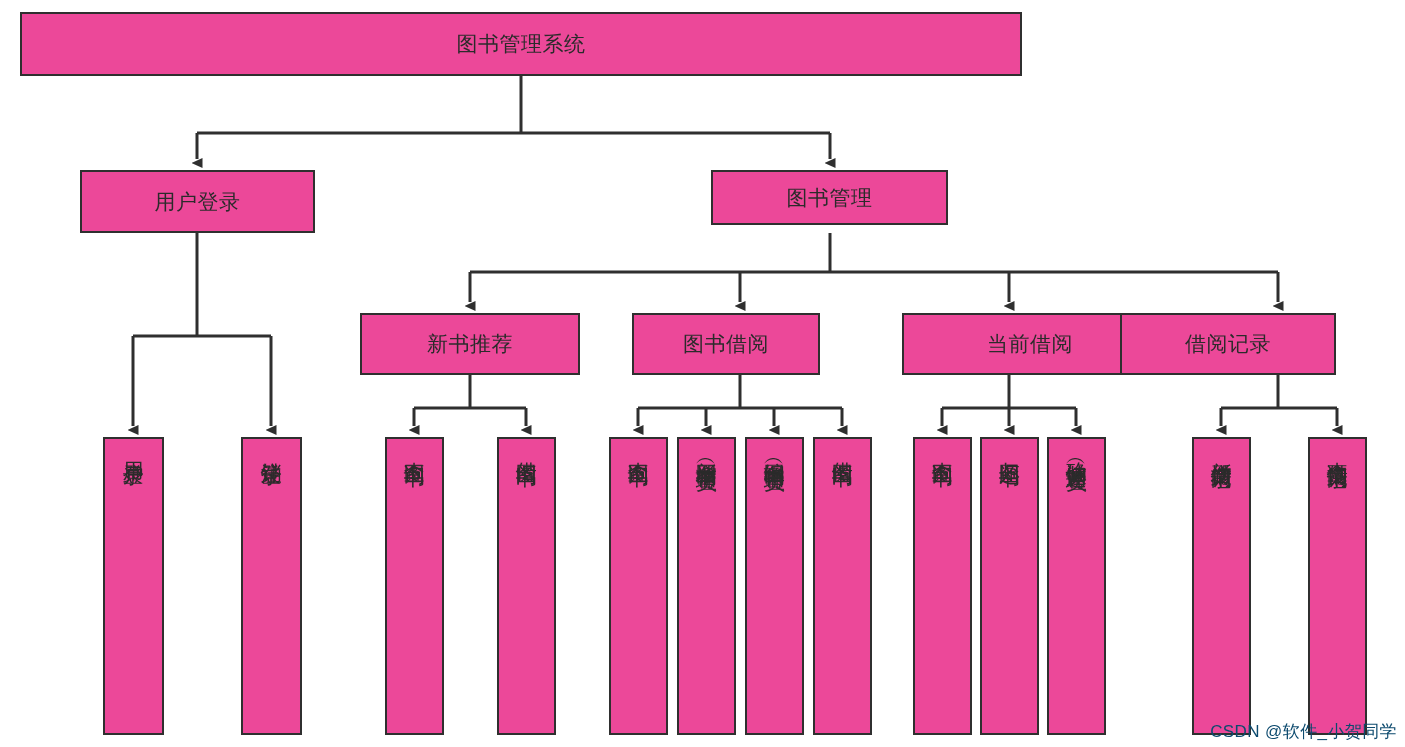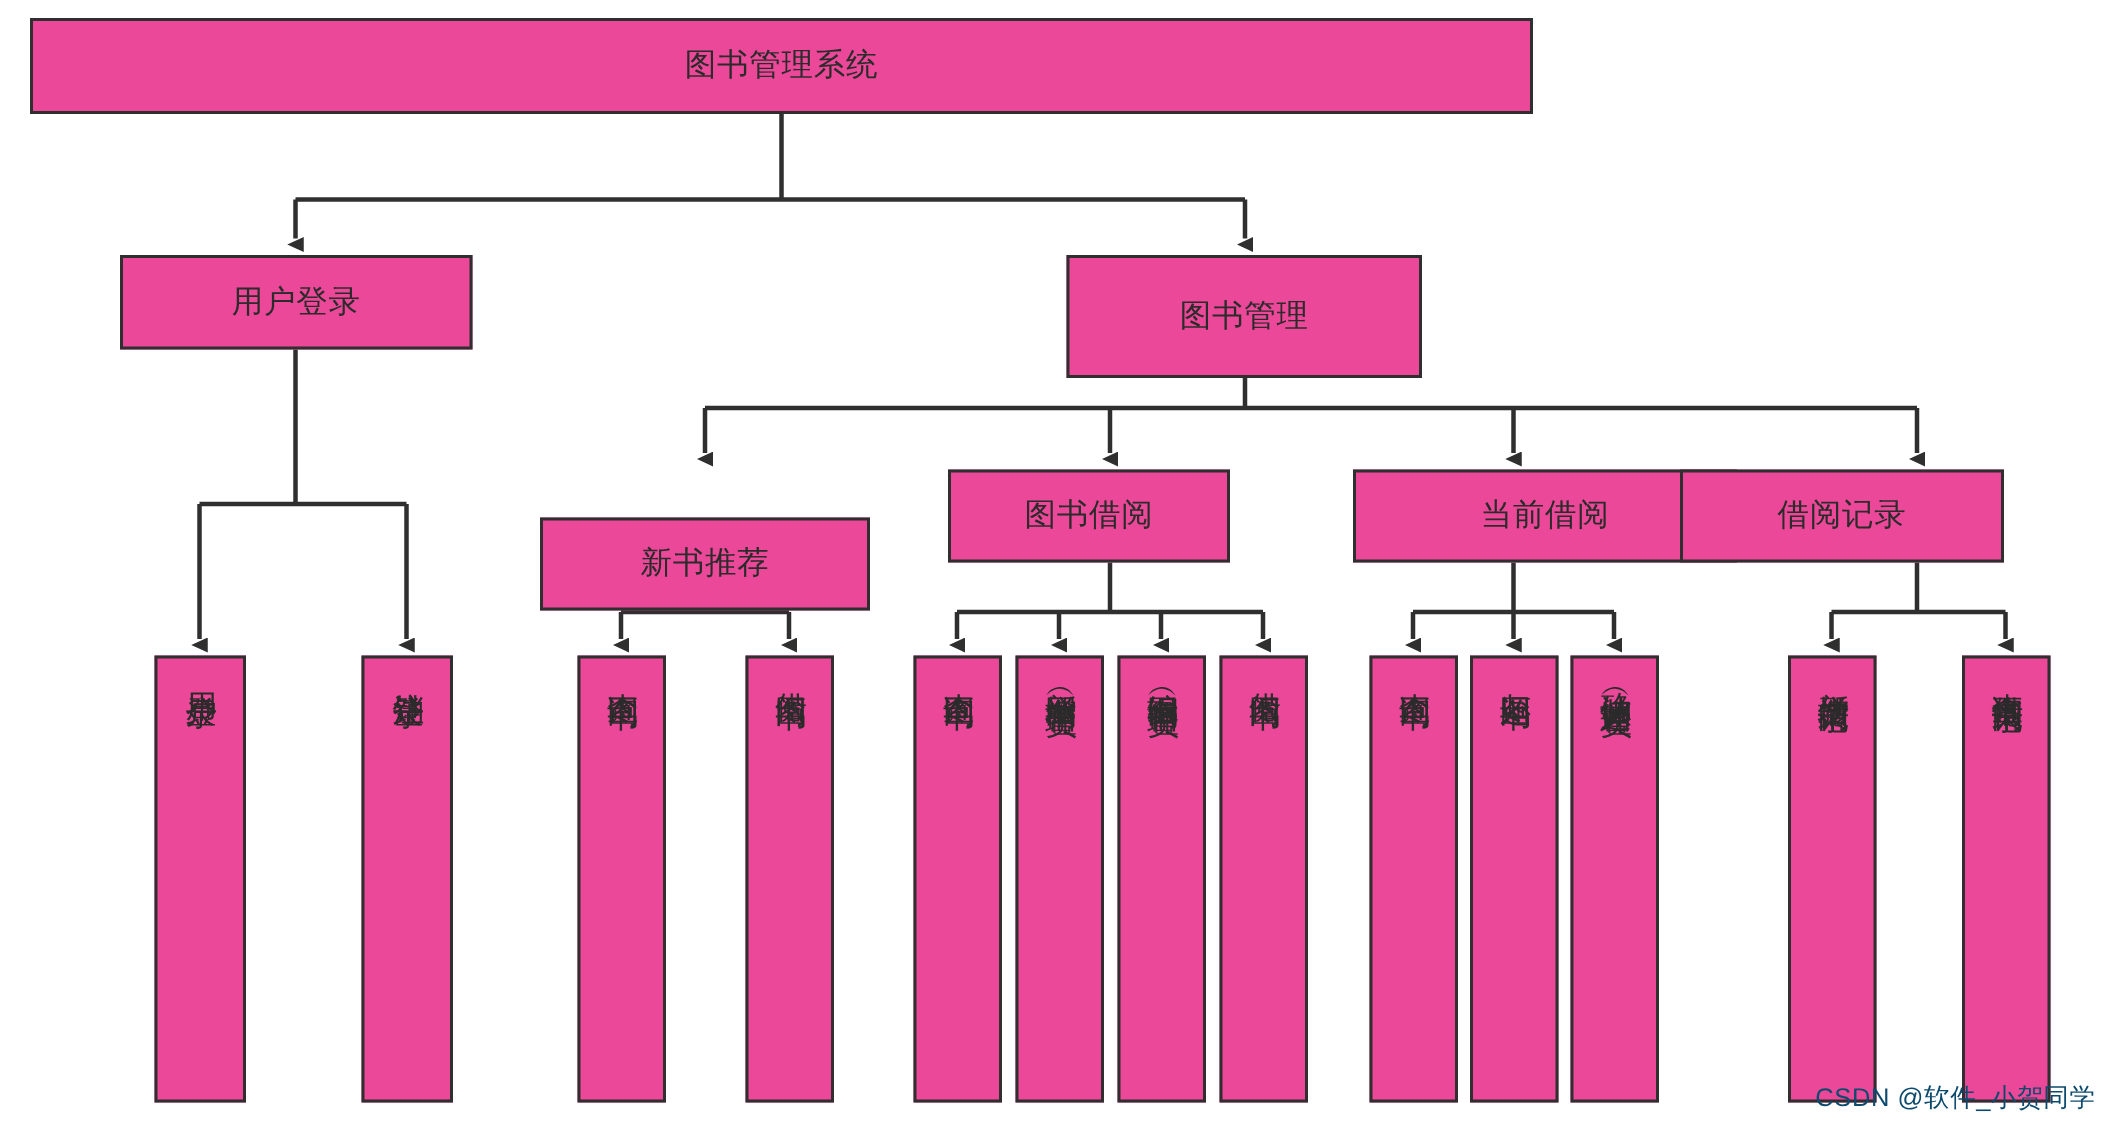--- a/index.html
+++ b/index.html
@@ -133,25 +133,25 @@
   </svg>
 
   <div class="node h-node" style="left:20px; top:12px; width:1002px; height:64px;">
     <span class="node-label">图书管理系统</span>
   </div>
 
   <div class="node h-node" style="left:80px; top:170px; width:235px; height:63px;">
     <span class="node-label">用户登录</span>
   </div>
 
-  <div class="node h-node" style="left:711px; top:170px; width:237px; height:82px;">
+  <div class="node h-node" style="left:711px; top:170px; width:237px; height:55px;">
     <span class="node-label">图书管理</span>
   </div>
 
-  <div class="node h-node" style="left:360px; top:313px; width:220px; height:62px;margin-top:32px;">
+  <div class="node h-node" style="left:360px; top:313px; width:220px; height:62px;">
     <span class="node-label">新书推荐</span>
   </div>
 
   <div class="node h-node" style="left:632px; top:313px; width:188px; height:62px;">
     <span class="node-label">图书借阅</span>
   </div>
 
   <div class="node h-node" style="left:902px; top:313px; width:256px; height:62px;">
     <span class="node-label">当前借阅</span>
   </div>

